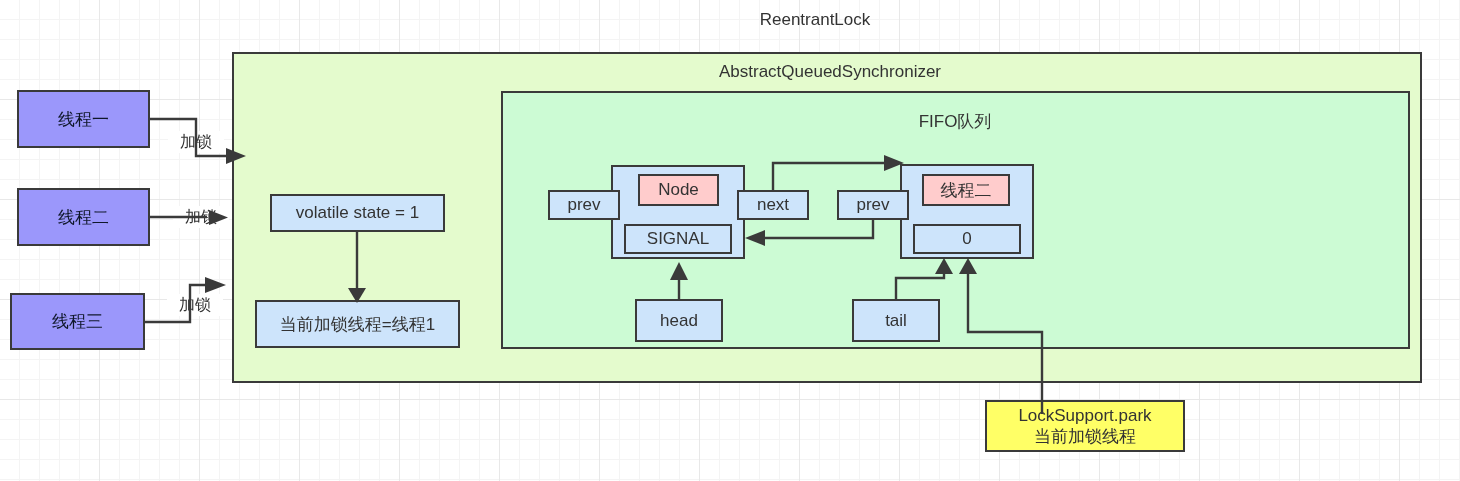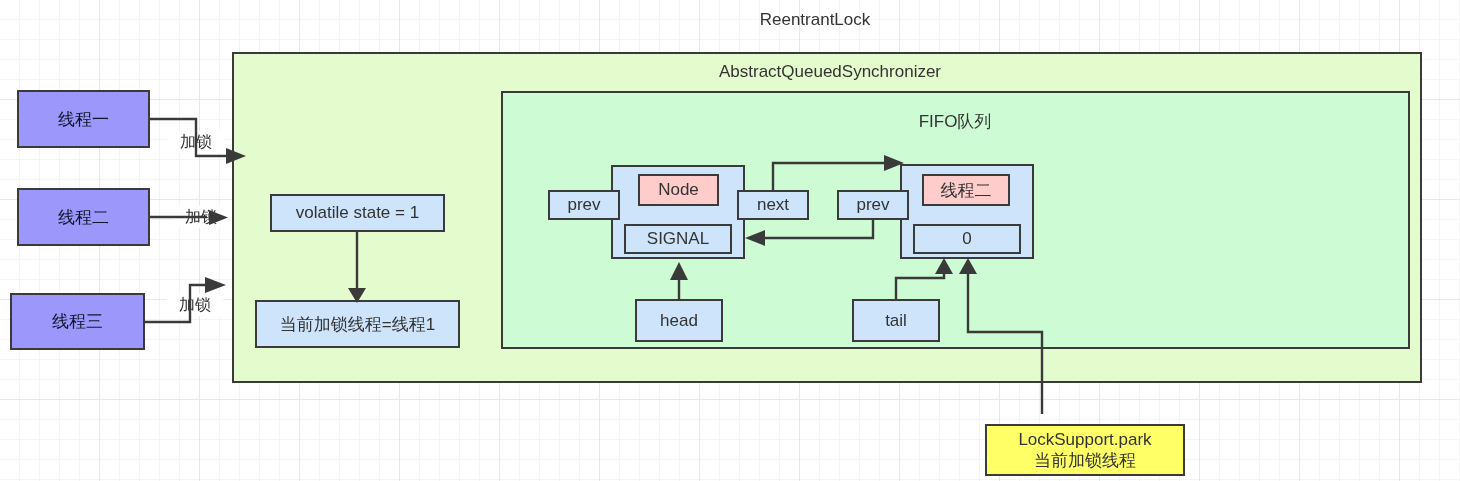--- a/index.html
+++ b/index.html
@@ -110,21 +110,21 @@
     <span>prev</span>
   </div>
 
   <div class="box blue" style="left:635px;top:299px;width:88px;height:43px;">
     <span>head</span>
   </div>
   <div class="box blue" style="left:852px;top:299px;width:88px;height:43px;text-align:center;">
     <span>tail</span>
   </div>
 
-  <div class="box yellow" style="left:985px;top:424px;width:200px;height:52px;">
+  <div class="box yellow" style="left:985px;top:400px;width:200px;height:52px;">
     <span>LockSupport.park</span>
     <span>当前加锁线程</span>
   </div>
 
   <svg class="wires" viewBox="0 0 1460 481">
     <defs></defs>
 
     <path class="wire" d="M150,119 L196,119 L196,156 L226,156"></path>
     <polygon class="ahead" points="226,148 246,156 226,164"></polygon>
 

